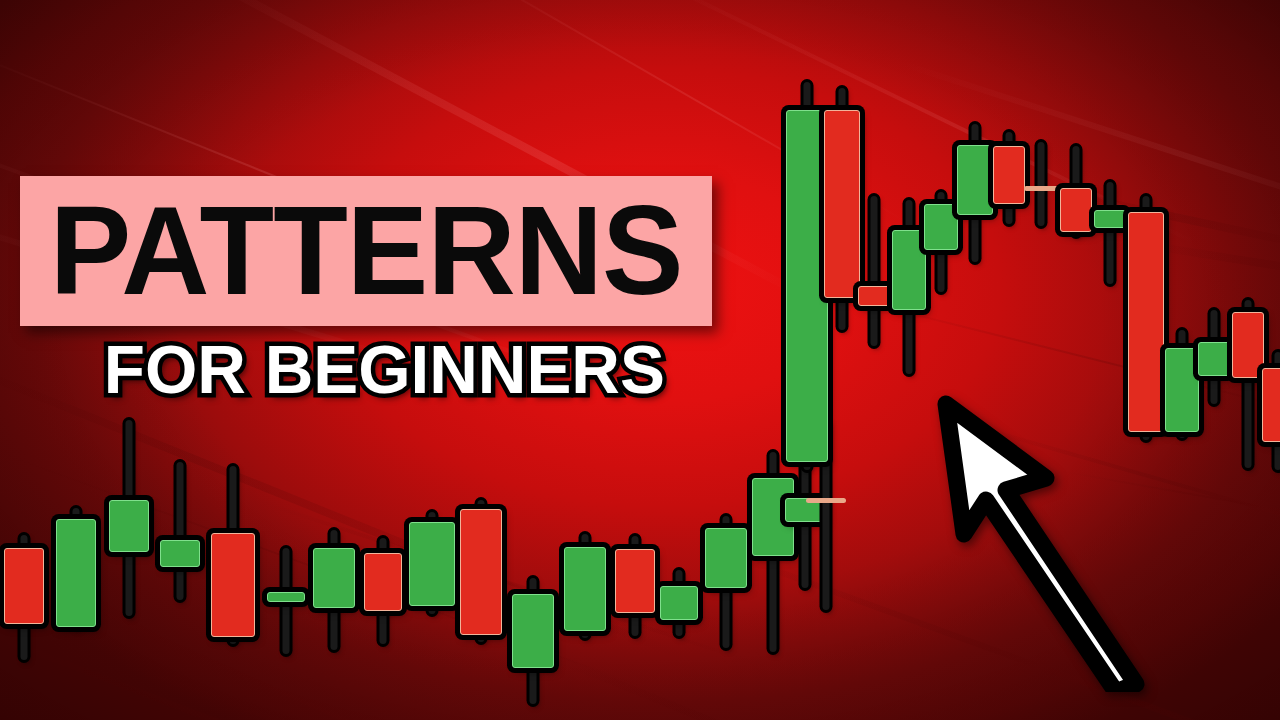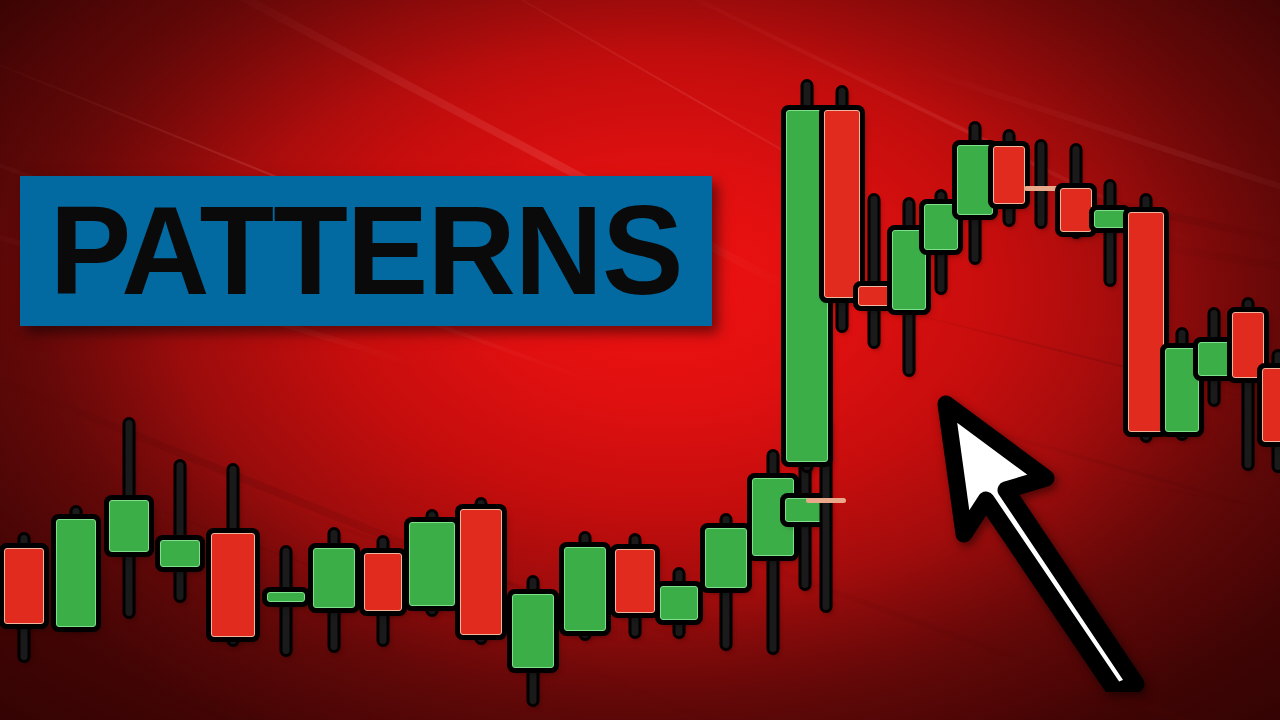--- a/index.html
+++ b/index.html
@@ -129,21 +129,21 @@
     line-height: 1;
     white-space: nowrap;
     transform: scaleX(0.99);
   }
   .band-main {
     position: absolute;
     left: 20px;
     top: 176px;
     width: 692px;
     height: 150px;
-    background: #0369a1;
+    background: #fca5a5;
     display: flex;
     align-items: center;
     justify-content: center;
     box-shadow: 6px 7px 12px rgba(0,0,0,0.5);
   }
   .band-main span {
     color: #0a0a0a;
     font-size: 126px;
     font-weight: bold;
     line-height: 1;
@@ -347,19 +347,22 @@
       <div class="candle" style="left: 1262px; width: 32px; top: 352px; height: 118px;">
         <div class="wick" style="top: 0px; height: 118px;"></div>
         <div class="body down" style="top: 16px; height: 72px;"></div>
       </div>
     </div>
 
   <div class="title-stack">
     <div class="band-main">
       <span>PATTERNS</span>
     </div>
+    <div class="sub-line">
+      <span>FOR BEGINNERS</span>
+    </div>
   </div>
 
   <svg class="cursor-arrow" viewBox="0 0 240 300">
     <path d="M26 12 L126 86 L86 98 L216 292 L196 300 L66 108 L44 142 Z" fill="#ffffff" stroke="#000000" stroke-width="17" stroke-linejoin="round" stroke-linecap="round"></path>
   </svg>
 
 </div>
 
 </body></html>

